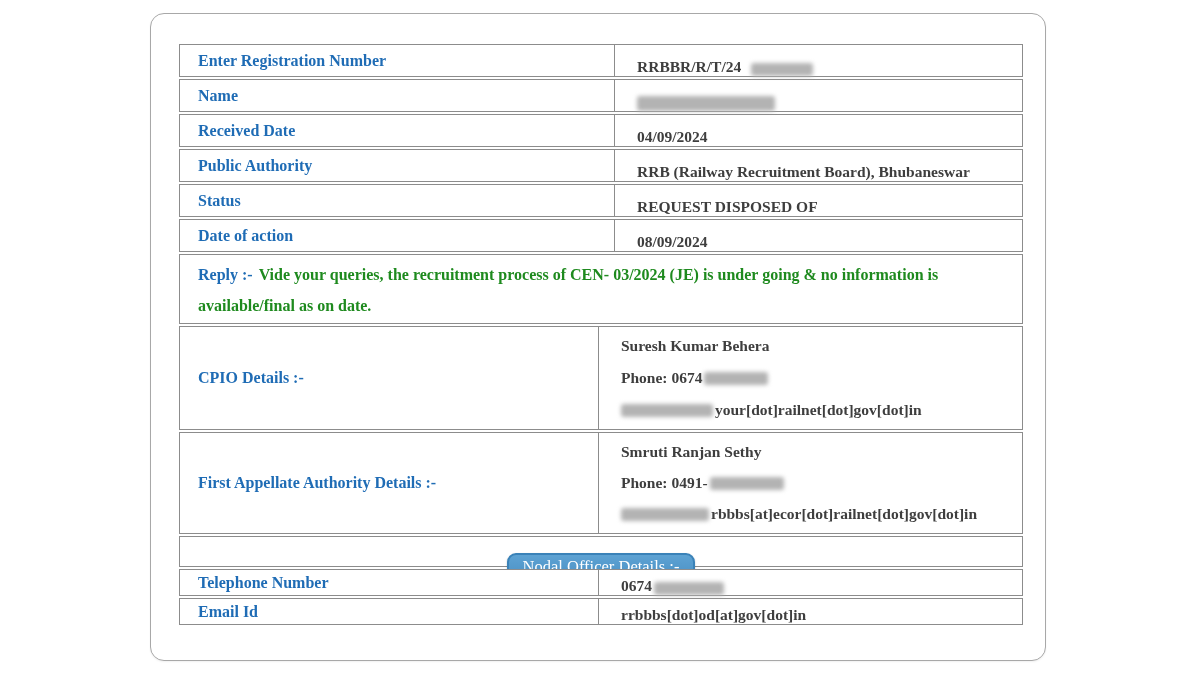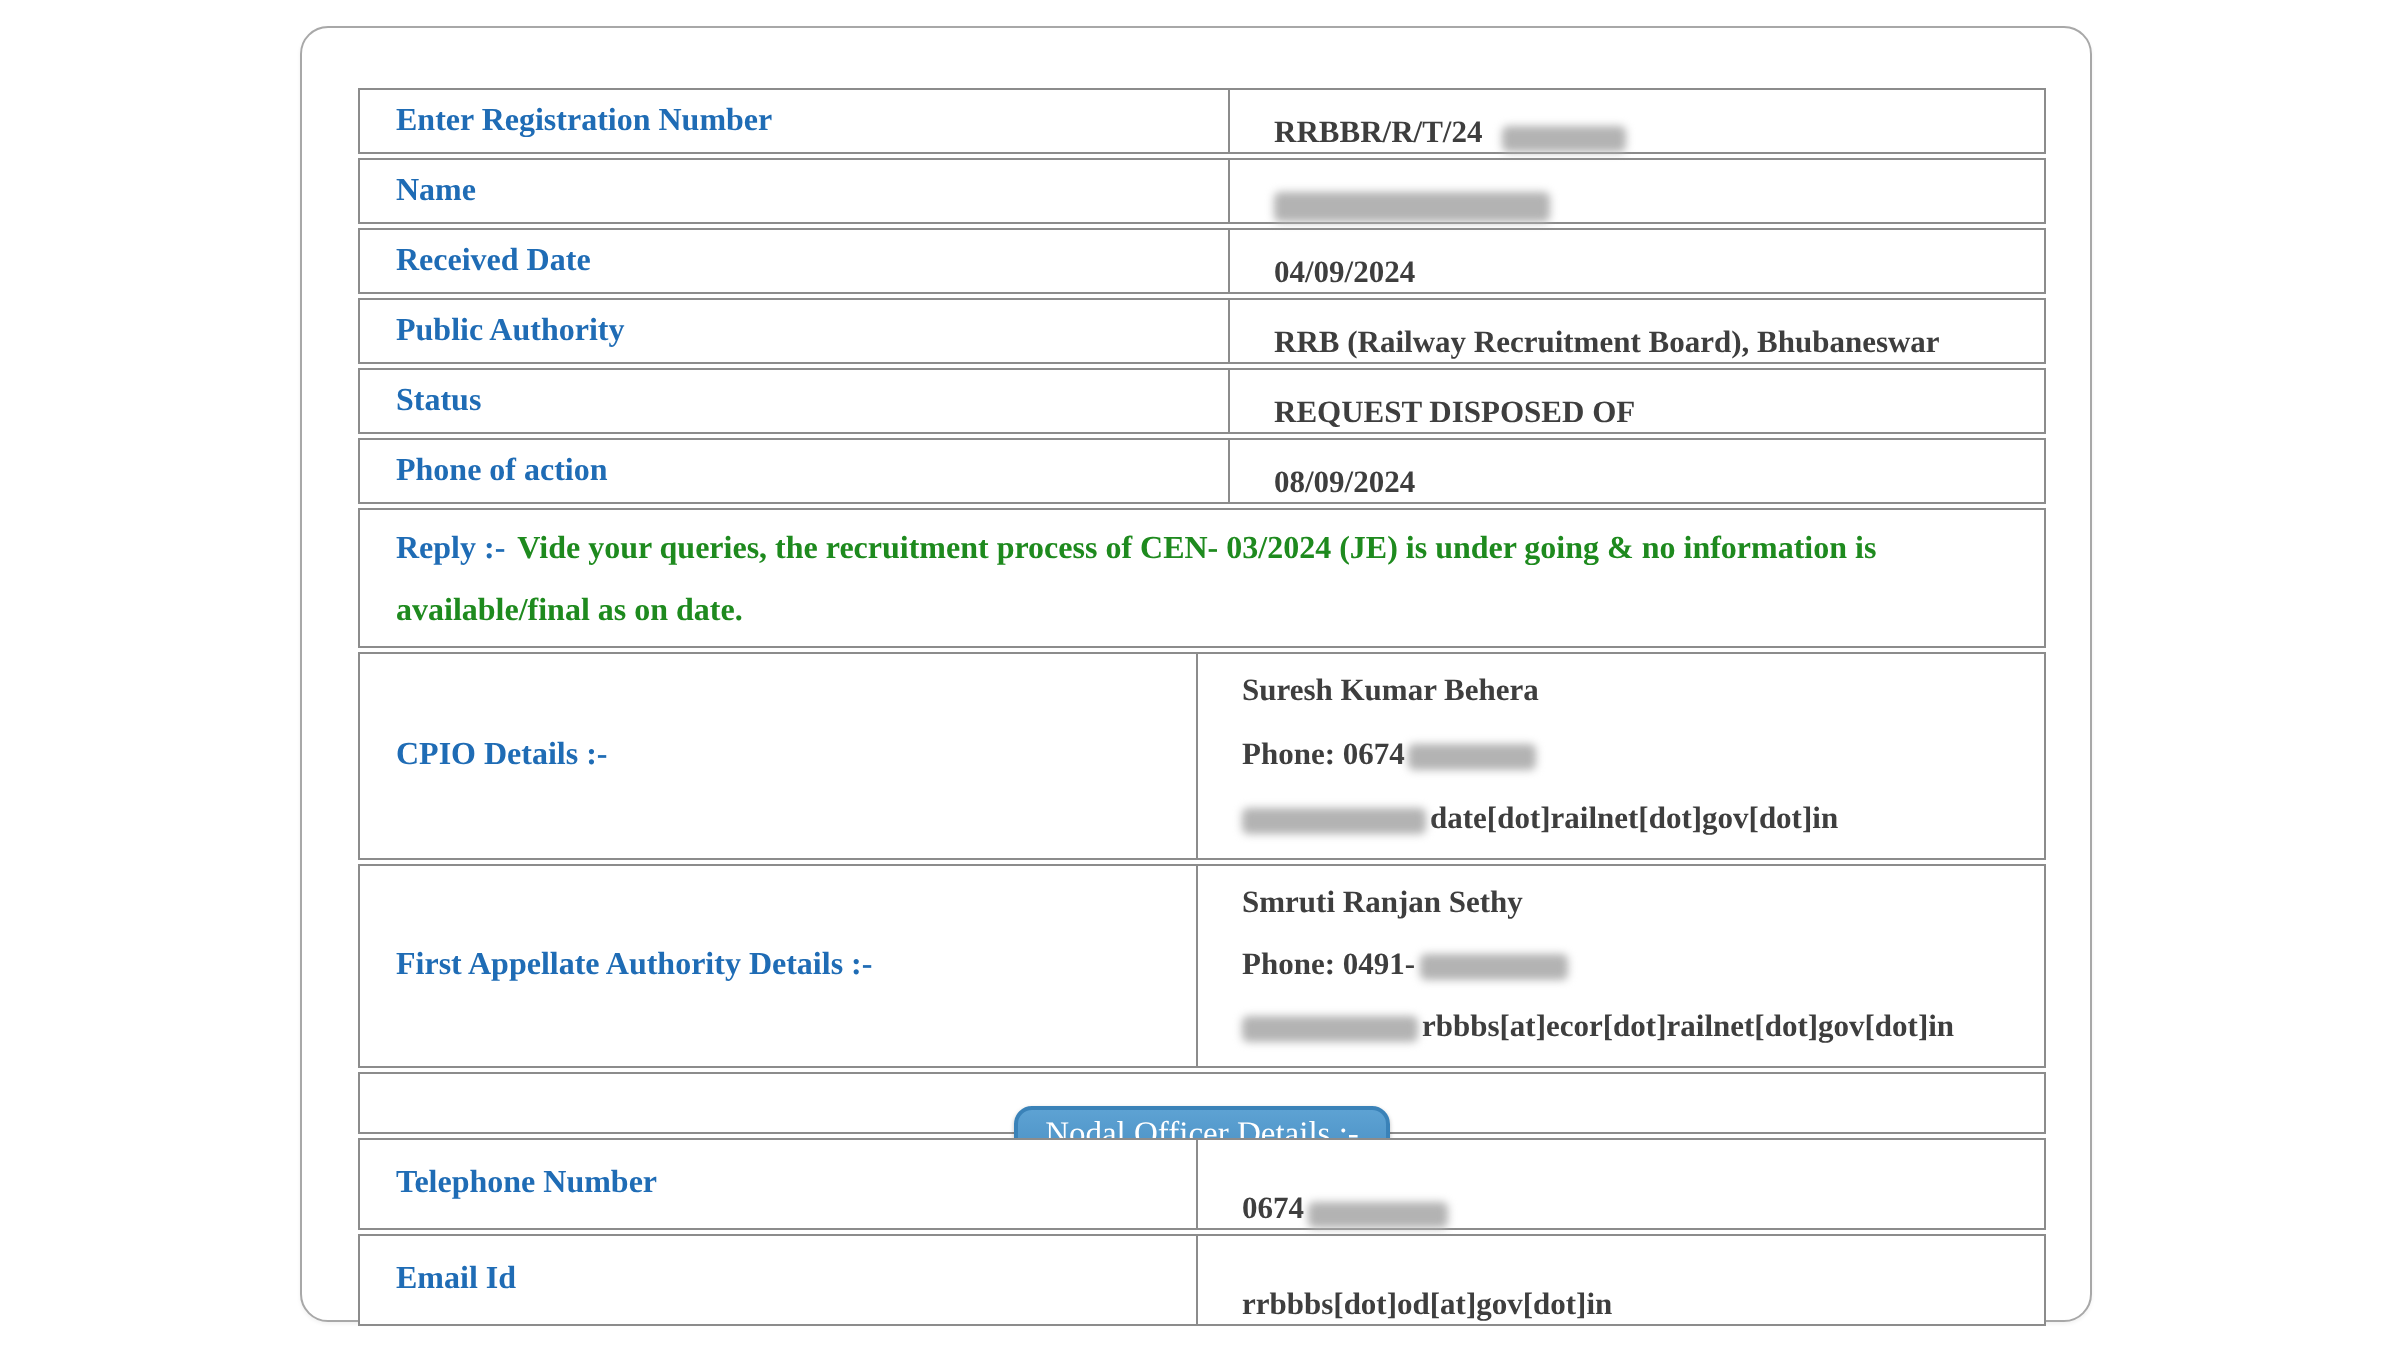--- a/index.html
+++ b/index.html
@@ -34,21 +34,21 @@
     padding:0 10px 0 18px;
     color:var(--label-blue);font-weight:bold;font-size:16px;
   }
   .cell-value{
     flex:1;box-sizing:border-box;display:flex;align-items:flex-end;
     border-left:1px solid var(--line-gray);
     padding:0 10px 0 22px;
     color:var(--value-gray);font-weight:bold;font-size:15.5px;
   }
   .r-simple{height:33px;gap:16px;}
-  .r-tel,.r-email{height:46px;}
+  .r-tel,.r-email{height:27px;}
   .r-reply{
     height:70px;display:block;padding:4px 16px 0 18px;
     font-weight:bold;font-size:16px;line-height:31px;
   }
   .r-reply .reply-label{color:var(--label-blue);margin-right:6px;}
   .r-reply .reply-text{color:var(--reply-green);}
   .r-cpio{height:104px;}
   .r-faa{height:102px;}
   .cell-multi{
     flex:1;box-sizing:border-box;border-left:1px solid var(--line-gray);
@@ -110,39 +110,39 @@
       <div class="cell-label">Public Authority</div>
       <div class="cell-value">RRB (Railway Recruitment Board), Bhubaneswar</div>
     </div>
 
     <div class="row r-simple">
       <div class="cell-label">Status</div>
       <div class="cell-value">REQUEST DISPOSED OF</div>
     </div>
 
     <div class="row r-simple">
-      <div class="cell-label">Phone of action</div>
+      <div class="cell-label">Date of action</div>
       <div class="cell-value">08/09/2024</div>
     </div>
 
     <div class="row r-reply">
       <span class="reply-label">Reply :-</span><span class="reply-text">Vide your queries, the recruitment process of CEN- 03/2024 (JE) is under going &amp; no information is available/final as on date.</span>
     </div>
 
     <div class="row r-cpio">
       <div class="cell-label">CPIO Details :-</div>
       <div class="cell-multi">
         <div class="vline">Suresh Kumar Behera</div>
         <div class="vline">
           <span>Phone: 0674</span>
           <span class="redact rd-phone"></span>
         </div>
         <div class="vline">
           <span class="redact rd-email-prefix"></span>
-          <span>date[dot]railnet[dot]gov[dot]in</span>
+          <span>your[dot]railnet[dot]gov[dot]in</span>
         </div>
       </div>
     </div>
 
     <div class="row r-faa">
       <div class="cell-label">First Appellate Authority Details :-</div>
       <div class="cell-multi">
         <div class="vline">Smruti Ranjan Sethy</div>
         <div class="vline">
           <span>Phone: 0491-</span>

